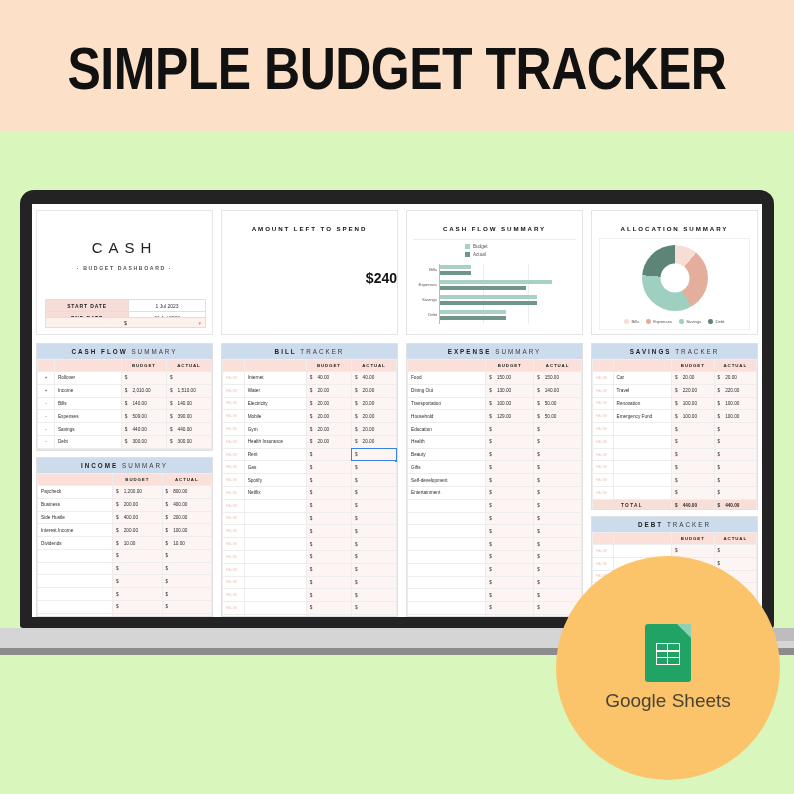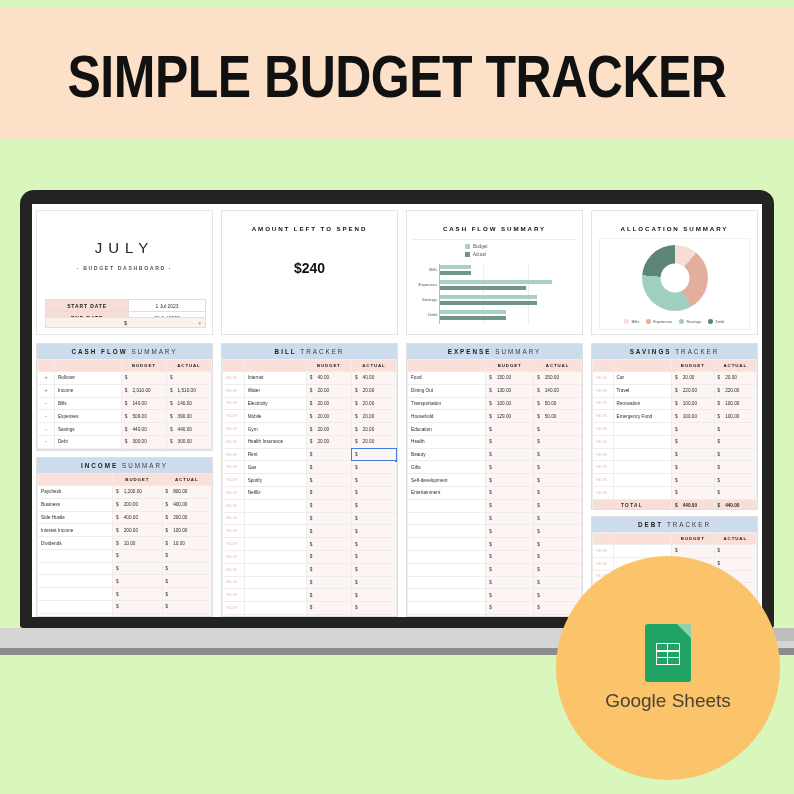--- a/index.html
+++ b/index.html
@@ -7,21 +7,21 @@
     width:794px;height:794px;overflow:hidden;
     font-family:"Liberation Sans", sans-serif;
     background:#d9f7bd;
   }
   .page{position:relative;width:794px;height:794px;}
 
   
   .banner{
     position:absolute;left:0;top:0;width:794px;height:131px;
     background:#fce0c8;
-    display:flex;flex-direction:row;align-items:center;justify-content:center;margin-top:8px;
+    display:flex;flex-direction:row;align-items:center;justify-content:center;
   }
   .banner-title{
     font-family:"Liberation Sans", sans-serif;
     font-weight:bold;font-size:50px;letter-spacing:-0.5px;
     color:#111;line-height:1;margin-top:6px;
     transform:scaleY(1.18);
   }
   .banner-sub{
     font-family:"Liberation Serif", serif;
     font-size:26px;letter-spacing:1px;color:#1a1a1a;
@@ -82,21 +82,21 @@
   }
   .currency-row .caret{position:absolute;right:4px;color:#c98f80;font-size:5px;}
 
   
   .amountcard{left:189px;top:6px;width:177px;height:125px;}
   .card-title{
     text-align:center;font-size:6.2px;font-weight:bold;letter-spacing:1.9px;
     color:#111;padding-top:14px;
   }
   .amount-big{
-    text-align:center;font-size:14px;font-weight:bold;color:#111;margin-top:28px;
+    text-align:right;font-size:14px;font-weight:bold;color:#111;margin-top:38px;
   }
 
   
   .cfchartcard{left:374px;top:6px;width:177px;height:125px;}
   .chart-wrap{position:relative;margin:7px 6px 0 6px;height:92px;border-top:1px solid #ececec;}
   .legend{position:absolute;left:52px;top:4px;font-size:4.6px;color:#555;}
   .legend-row{display:flex;align-items:center;margin-bottom:2.5px;}
   .legend-swatch{width:5px;height:5px;margin-right:3px;display:inline-block;}
   .bars{position:absolute;left:26px;top:24px;right:4px;bottom:8px;}
   .bargrid{position:absolute;left:0;top:0;right:0;bottom:0;}
@@ -199,21 +199,21 @@
 
   <div class="laptop-screen"></div>
   <div class="laptop-base"></div>
   <div class="laptop-notch"></div>
   <div class="laptop-base-shadow"></div>
 
   <div class="sheet">
     <div class="sheet-inner">
 
       <div class="card julycard">
-        <div class="july-title">JULY</div>
+        <div class="july-title">CASH</div>
         <div class="july-sub">· BUDGET DASHBOARD ·</div>
         <table class="date-table">
           <tbody>
               <tr>
             <td class="date-lbl">START DATE</td>
             <td class="date-val">1 Jul 2023</td>
           </tr>
           <tr>
             <td class="date-lbl">END DATE</td>
             <td class="date-val">31 Jul 2023</td>

